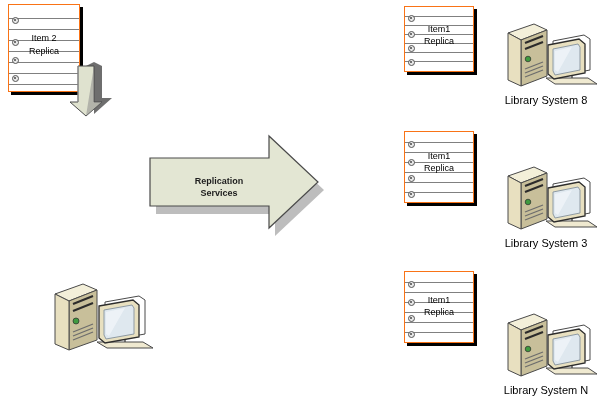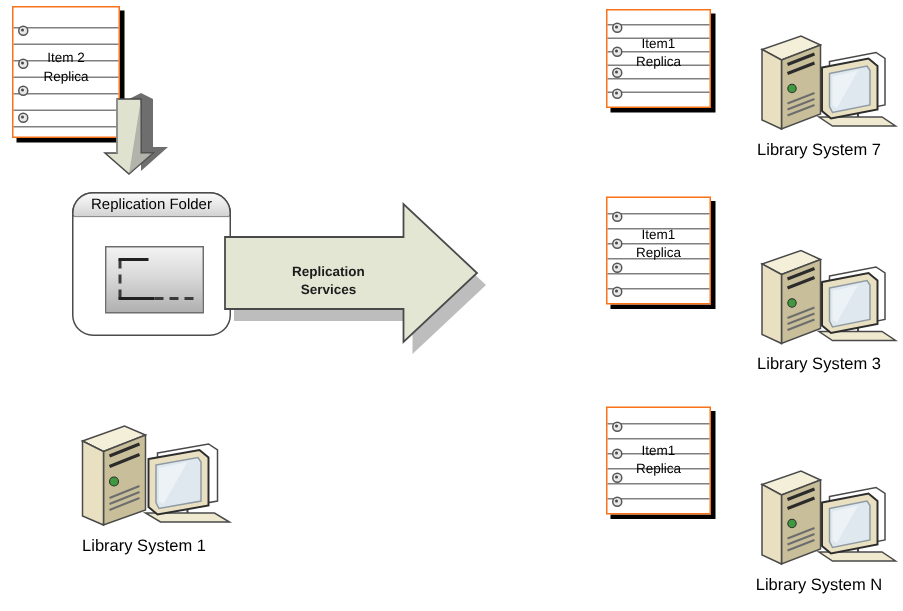--- a/index.html
+++ b/index.html
@@ -171,29 +171,20 @@
 
       <polygon points="18,4 26,0 34,4 34,36 44,36 26,52 26,44 18,44" fill="#6e6e6e"></polygon>
 
       <polygon points="10,4 26,4 26,40 34,40 18,54 2,40 10,40" fill="#dfe2cf" stroke="#4a4a4a" stroke-width="1"></polygon>
 
       <polygon points="26,4 26,40 34,40 18,54 18,54" fill="#8d8d8d" opacity="0.55"></polygon>
       <line x1="10" y1="4" x2="10" y2="40" stroke="#9a9a9a" stroke-width="1"></line>
     </svg>
   </div>
 
-  <div class="folder" style="left:48px; top:128px; width:106px; height:96px;">
-    <div class="folder-tab t10" style="width:106px;">Replication Folder</div>
-    <div class="folder-inner" style="left:21px; top:35px; width:66px; height:45px;">
-      <div class="dash-v" style="left:8px; top:8px; height:26px;"></div>
-      <div class="solid-h" style="left:8px; top:7px; width:20px;"></div>
-      <div class="solid-h" style="left:8px; top:33px; width:24px;"></div>
-      <div class="dash-h" style="left:32px; top:33px; width:26px;"></div>
-    </div>
-  </div>
 
   <div class="bigarrow" style="left:148px; top:132px; width:176px; height:108px;">
     <svg width="176" height="108" viewBox="0 0 176 108" style="position:absolute;left:0;top:0;">
       <polygon points="5,30 124,30 124,8 173,54 124,100 124,78 5,78" fill="#9a9a9a" transform="translate(3,4)" opacity="0.65"></polygon>
       <polygon points="2,26 121,26 121,4 170,50 121,96 121,74 2,74" fill="#e3e6d3" stroke="#4a4a4a" stroke-width="1.2" stroke-linejoin="miter"></polygon>
     </svg>
     <div class="label t9" style="top:55px;">Services</div>
     <div class="label t9" style="top:43px;">Replication</div>
   </div>
 
@@ -275,42 +266,41 @@
 
       <path d="M38 24 L58 16" stroke="#2b2b2b" stroke-width="2"></path>
       <path d="M38 31 L58 23" stroke="#2b2b2b" stroke-width="2"></path>
 
       <circle cx="41" cy="41" r="3" fill="#3f9a3f" stroke="#2d2d2d" stroke-width="0.7"></circle>
 
       <path d="M38 52 L58 44" stroke="#6d6d6d" stroke-width="1.3"></path>
       <path d="M38 56 L58 48" stroke="#6d6d6d" stroke-width="1.3"></path>
       <path d="M38 60 L58 52" stroke="#6d6d6d" stroke-width="1.3"></path>
     </svg>
-    <div class="cap t11" style="top:78px;">Library System 1</div>
   </div>
 
   <div class="computer" style="left:490px; top:20px; width:112px; height:84px;">
     <svg width="112" height="72" viewBox="0 0 112 72">
       <path d="M56 58 L98 58 L107 64 L65 64 Z" fill="#efe9d0" stroke="#4a4a4a" stroke-width="1"></path>
       <path d="M82 38 L82 58" stroke="#4a4a4a" stroke-width="1.4" fill="none"></path>
       <path d="M63 21 L94 15 L100 19 L100 50 L69 56 L63 52 Z" fill="#ffffff" stroke="#4a4a4a" stroke-width="1"></path>
       <path d="M58 25 L89 19 L95 24 L95 53 L64 59 L58 54 Z" fill="#e8e0c0" stroke="#2d2d2d" stroke-width="1.3"></path>
       <path d="M63 29 L88 24 L90 27 L90 50 L65 55 L63 51 Z" fill="#dfe8ef" stroke="#8e9aa3" stroke-width="1"></path>
       <path d="M65 31 L82 27 L68 52 L65 50 Z" fill="#f2f7fb" opacity="0.7"></path>
       <path d="M18 13 L44 4 L57 10 L31 20 Z" fill="#f3efd9" stroke="#4a4a4a" stroke-width="1"></path>
       <path d="M31 20 L57 10 L57 56 L31 66 Z" fill="#c8bf9a" stroke="#4a4a4a" stroke-width="1"></path>
       <path d="M18 13 L31 20 L31 66 L18 60 Z" fill="#e8e0c0" stroke="#4a4a4a" stroke-width="1"></path>
       <path d="M35 23 L53 16" stroke="#2b2b2b" stroke-width="2"></path>
       <path d="M35 29 L53 22" stroke="#2b2b2b" stroke-width="2"></path>
       <circle cx="38" cy="39" r="2.8" fill="#3f9a3f" stroke="#2d2d2d" stroke-width="0.7"></circle>
       <path d="M35 49 L53 42" stroke="#6d6d6d" stroke-width="1.3"></path>
       <path d="M35 53 L53 46" stroke="#6d6d6d" stroke-width="1.3"></path>
       <path d="M35 57 L53 50" stroke="#6d6d6d" stroke-width="1.3"></path>
     </svg>
-    <div class="cap t11" style="top:74px;">Library System 7</div>
+    <div class="cap t11" style="top:74px;">Library System 8</div>
   </div>
 
   <div class="computer" style="left:490px; top:163px; width:112px; height:84px;">
     <svg width="112" height="72" viewBox="0 0 112 72">
       <path d="M56 58 L98 58 L107 64 L65 64 Z" fill="#efe9d0" stroke="#4a4a4a" stroke-width="1"></path>
       <path d="M82 38 L82 58" stroke="#4a4a4a" stroke-width="1.4" fill="none"></path>
       <path d="M63 21 L94 15 L100 19 L100 50 L69 56 L63 52 Z" fill="#ffffff" stroke="#4a4a4a" stroke-width="1"></path>
       <path d="M58 25 L89 19 L95 24 L95 53 L64 59 L58 54 Z" fill="#e8e0c0" stroke="#2d2d2d" stroke-width="1.3"></path>
       <path d="M63 29 L88 24 L90 27 L90 50 L65 55 L63 51 Z" fill="#dfe8ef" stroke="#8e9aa3" stroke-width="1"></path>
       <path d="M65 31 L82 27 L68 52 L65 50 Z" fill="#f2f7fb" opacity="0.7"></path>

